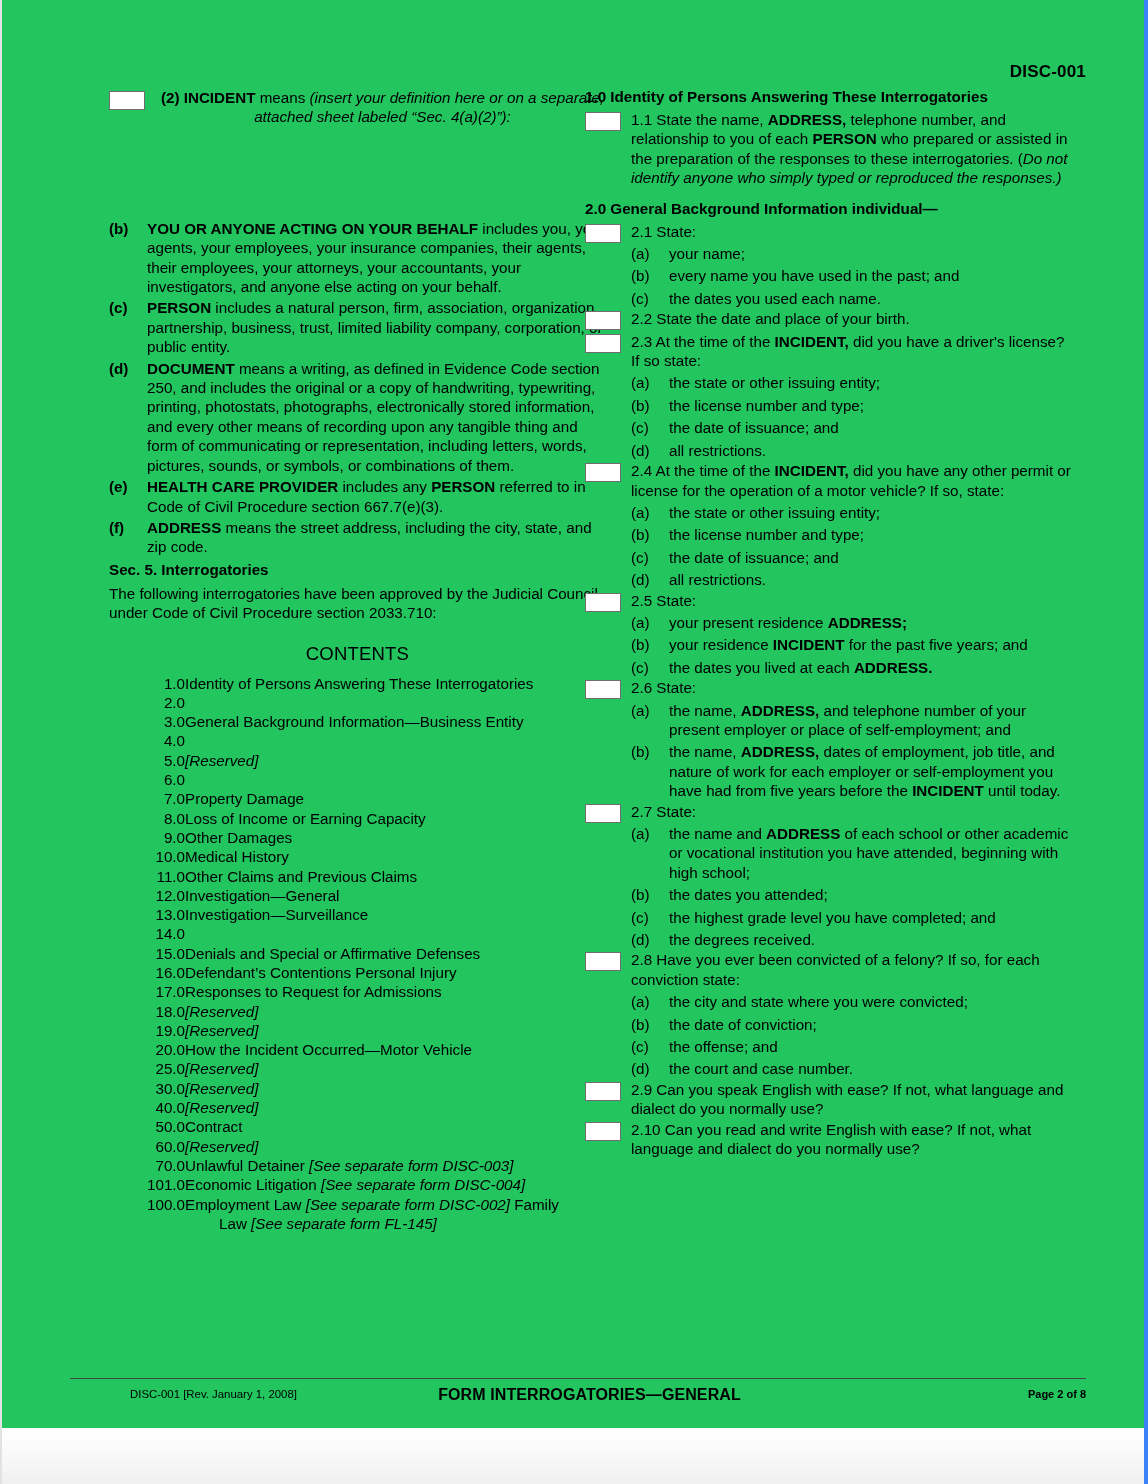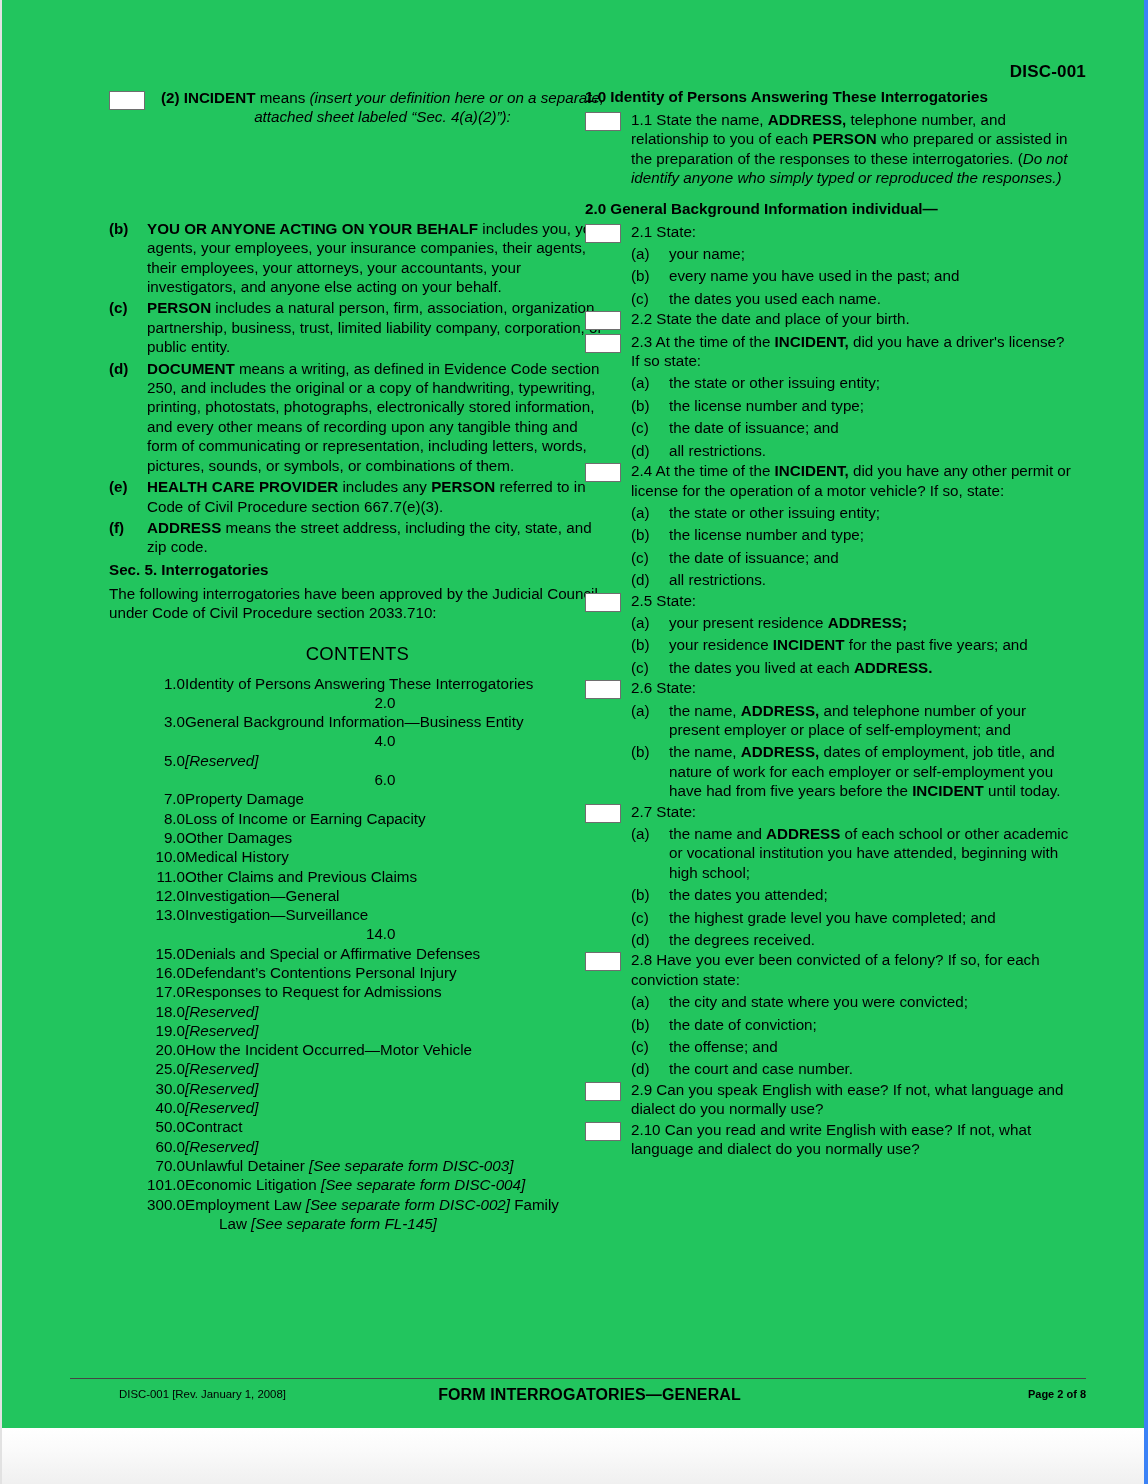--- a/index.html
+++ b/index.html
@@ -125,40 +125,40 @@
     text-align: center;
     font-size: 18.5px;
     margin: 20px 0 9px 0;
     letter-spacing: 0.2px;
   }
   .contents {
     font-size: 15.2px;
     line-height: 19.3px;
     padding-left: 18px;
   }
-  .crow { display: flex; align-items: flex-start; justify-content: center; }
+  .crow { display: flex; align-items: flex-start; }
   .crow .num {
     flex: 0 0 58px;
     text-align: right;
   }
   .crow .title { flex: 1 1 auto; }
   .crow .title .cont { display: block; padding-left: 34px; }
 
   
   .footer {
     position: absolute;
     left: 68px;
     right: 58px;
     bottom: 74px;
     border-top: 1.6px solid #454545;
     padding-top: 7px;
     height: 24px;
   }
   .footer .fl {
-    position: absolute; left: 1px; top: 9px;
+    position: absolute; left: 12px; top: 9px;
     font-size: 11.4px;
     padding-left: 48px;
   }
   .footer .fc {
     position: absolute; left: 4px; right: 0; top: 7px;
     text-align: center;
     font-size: 16px;
     font-weight: bold;
     letter-spacing: 0.1px;
     padding-left: 19px;
@@ -320,21 +320,21 @@
           </div>
           <div class="crow">
             <div class="num">70.0</div>
             <div class="title"><span>Unlawful Detainer </span><i>[See separate form DISC-003]</i></div>
           </div>
           <div class="crow">
             <div class="num">101.0</div>
             <div class="title"><span>Economic Litigation </span><i>[See separate form DISC-004]</i></div>
           </div>
           <div class="crow">
-            <div class="num">300.0</div>
+            <div class="num">100.0</div>
             <div class="title"><span>Employment Law </span><i>[See separate form DISC-002]</i><span> Family</span><span class="cont"><span>Law </span><i>[See separate form FL-145]</i></span></div>
           </div>
         </div>
     </div>
 
     <div class="col col-right">
 
       <div class="rc-head">1.0 Identity of Persons Answering These Interrogatories</div>
 
       <div class="item t">

